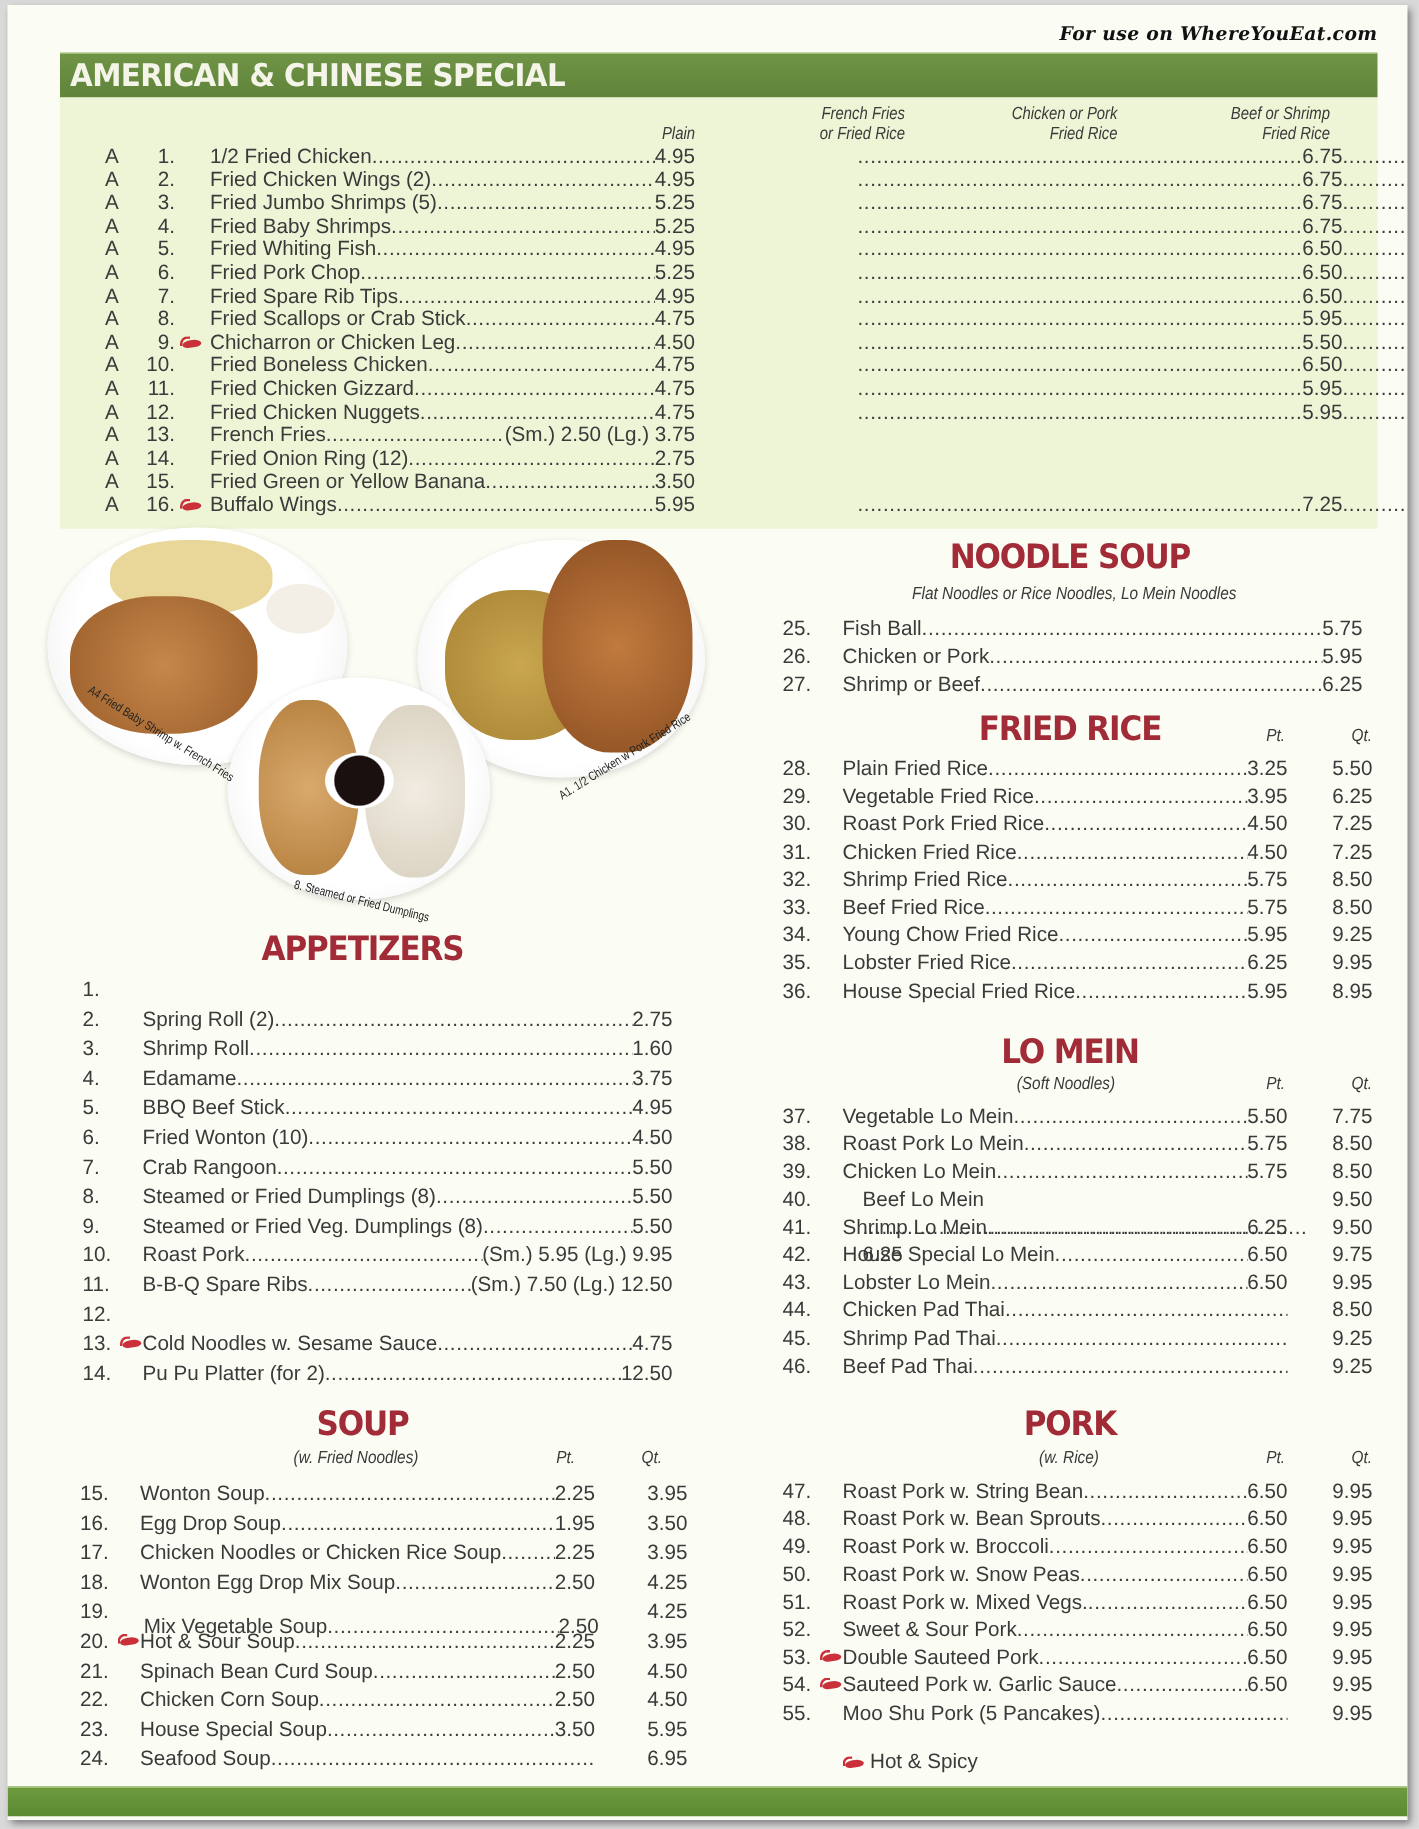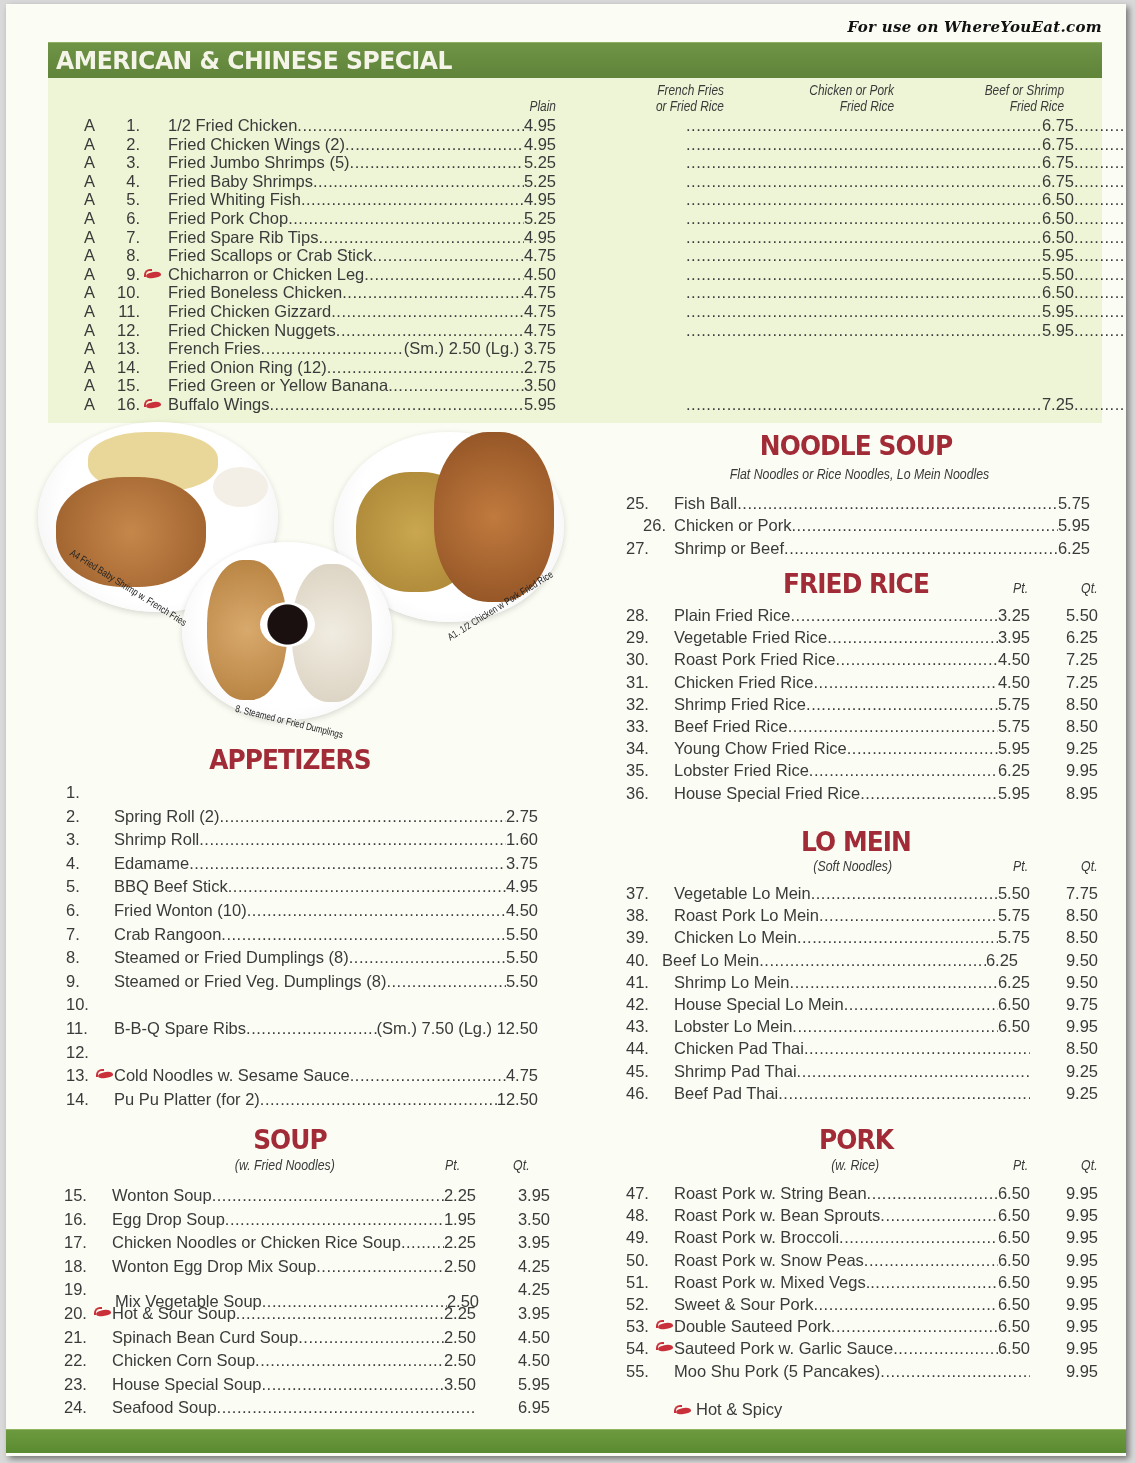--- a/index.html
+++ b/index.html
@@ -422,20 +422,25 @@
       <div class="row" style="left: 60px; top: 965.8px; width: 484px;">
         <span class="num">9.</span>
         <div class="lead" style="left: 48px; width: 424px;">
           <span class="nm">Steamed or Fried Veg. Dumplings (8)</span>
           <span class="dots"></span>
           <span class="pr">5.50</span>
         </div>
       </div>
       <div class="row" style="left: 60px; top: 989.4px; width: 484px;">
         <span class="num">10.</span>
+        <div class="lead" style="left: 48px; width: 424px;">
+          <span class="nm">Roast Pork</span>
+          <span class="dots"></span>
+          <span class="pr">(Sm.) 5.95 (Lg.)  9.95</span>
+        </div>
       </div>
       <div class="row" style="left: 60px; top: 1013px; width: 484px;">
         <span class="num">11.</span>
         <div class="lead" style="left: 48px; width: 424px;">
           <span class="nm">B-B-Q Spare Ribs</span>
           <span class="dots"></span>
           <span class="pr">(Sm.) 7.50 (Lg.) 12.50</span>
         </div>
       </div>
       <div class="row" style="left: 60px; top: 1036.6px; width: 484px;">
@@ -562,21 +567,21 @@
   <div class="sec-sub" style="left:706px; top:462px;">Flat Noodles or Rice Noodles, Lo Mein Noodles</div>
   <div id="noodle-rows">
       <div class="row" style="left: 620px; top: 488px; width: 476px;">
         <span class="num">25.</span>
         <div class="lead" style="left: 48px; width: 416px;">
           <span class="nm">Fish Ball</span>
           <span class="dots"></span>
           <span class="pr">5.75</span>
         </div>
       </div>
-      <div class="row" style="left: 620px; top: 510.4px; width: 476px; text-align: right;">
+      <div class="row" style="left: 620px; top: 510.4px; width: 476px;">
         <span class="num">26.</span>
         <div class="lead" style="left: 48px; width: 416px;">
           <span class="nm">Chicken or Pork</span>
           <span class="dots"></span>
           <span class="pr">5.95</span>
         </div>
       </div>
       <div class="row" style="left: 620px; top: 532.8px; width: 476px;">
         <span class="num">27.</span>
         <div class="lead" style="left: 48px; width: 416px;">
@@ -701,21 +706,21 @@
         <span class="num">39.</span>
         <div class="lead" style="left: 48px; width: 356px;">
           <span class="nm">Chicken Lo Mein</span>
           <span class="dots"></span>
           <span class="pr">5.75</span>
         </div>
         <span class="qt" style="left: 426px; width: 46px;">8.50</span>
       </div>
       <div class="row" style="left: 620px; top: 944.6px; width: 476px;">
         <span class="num">40.</span>
-        <div class="lead" style="left: 36px; width: 356px;">
+        <div class="lead" style="left: 64px; width: 356px; flex-direction: column;">
           <span class="nm">Beef Lo Mein</span>
           <span class="dots"></span>
           <span class="pr">6.25</span>
         </div>
         <span class="qt" style="left: 426px; width: 46px;">9.50</span>
       </div>
       <div class="row" style="left: 620px; top: 966.8px; width: 476px;">
         <span class="num">41.</span>
         <div class="lead" style="left: 48px; width: 356px;">
           <span class="nm">Shrimp Lo Mein</span>

